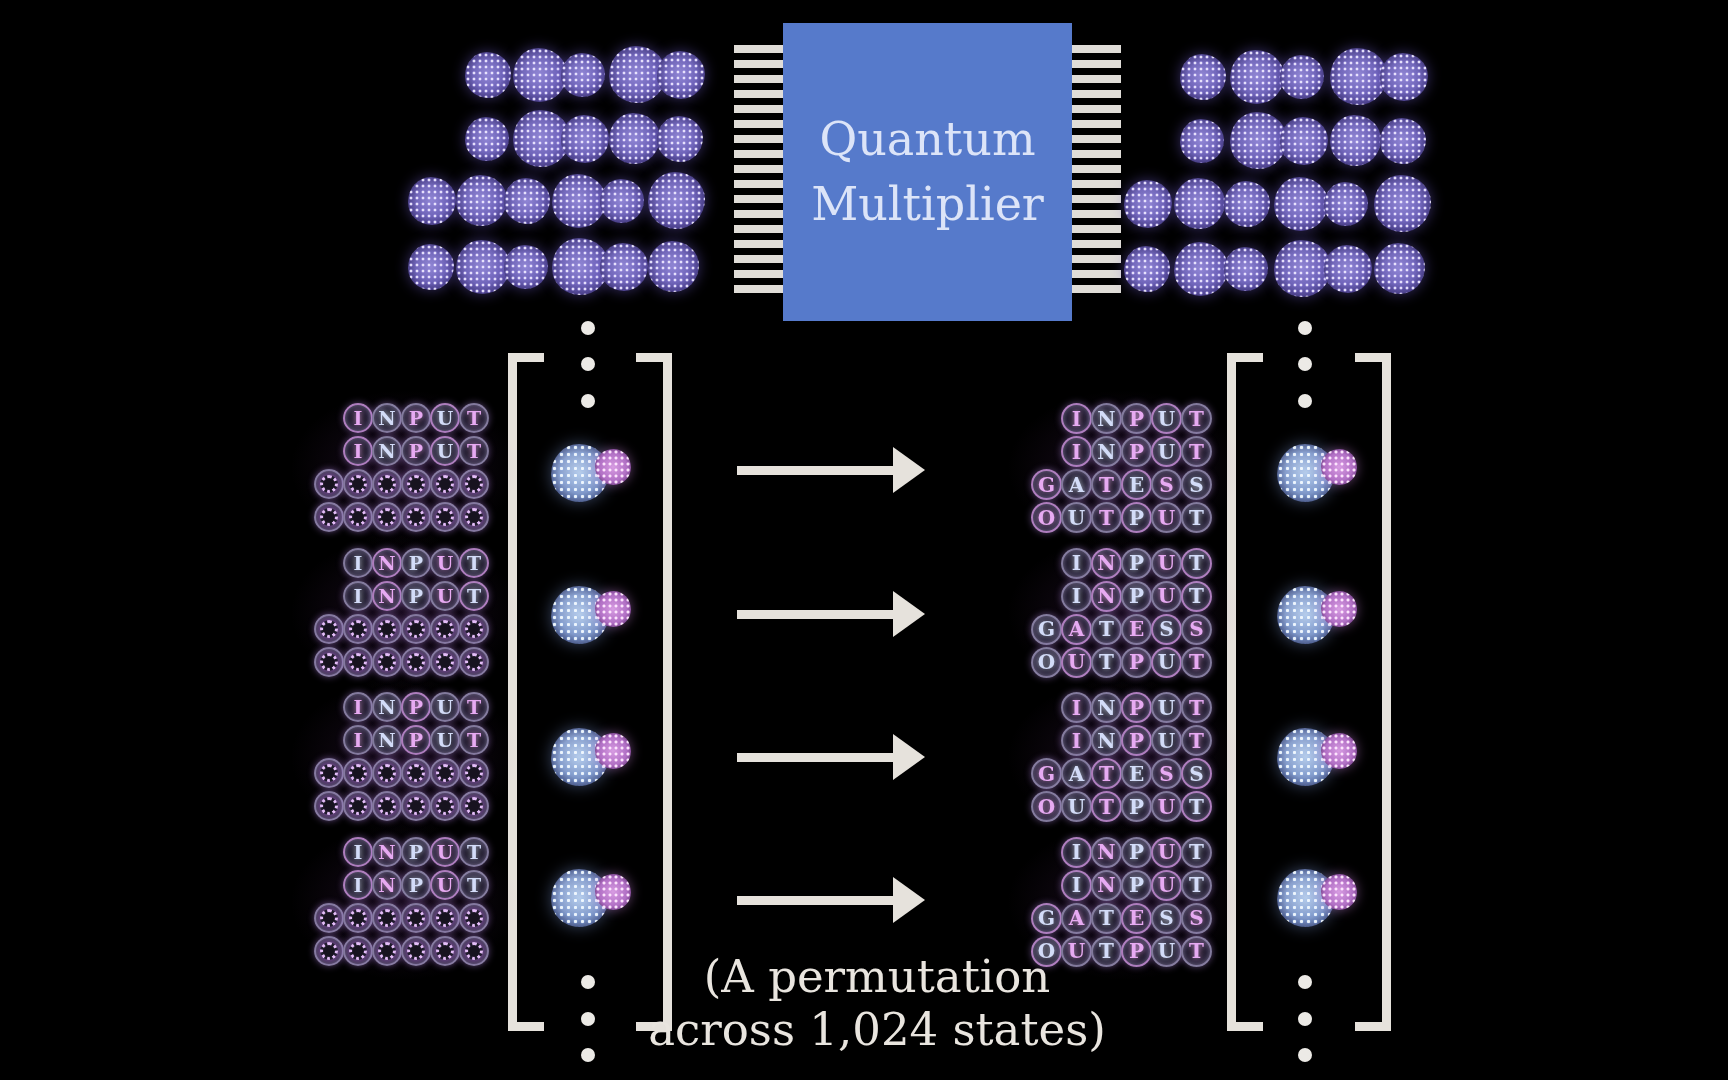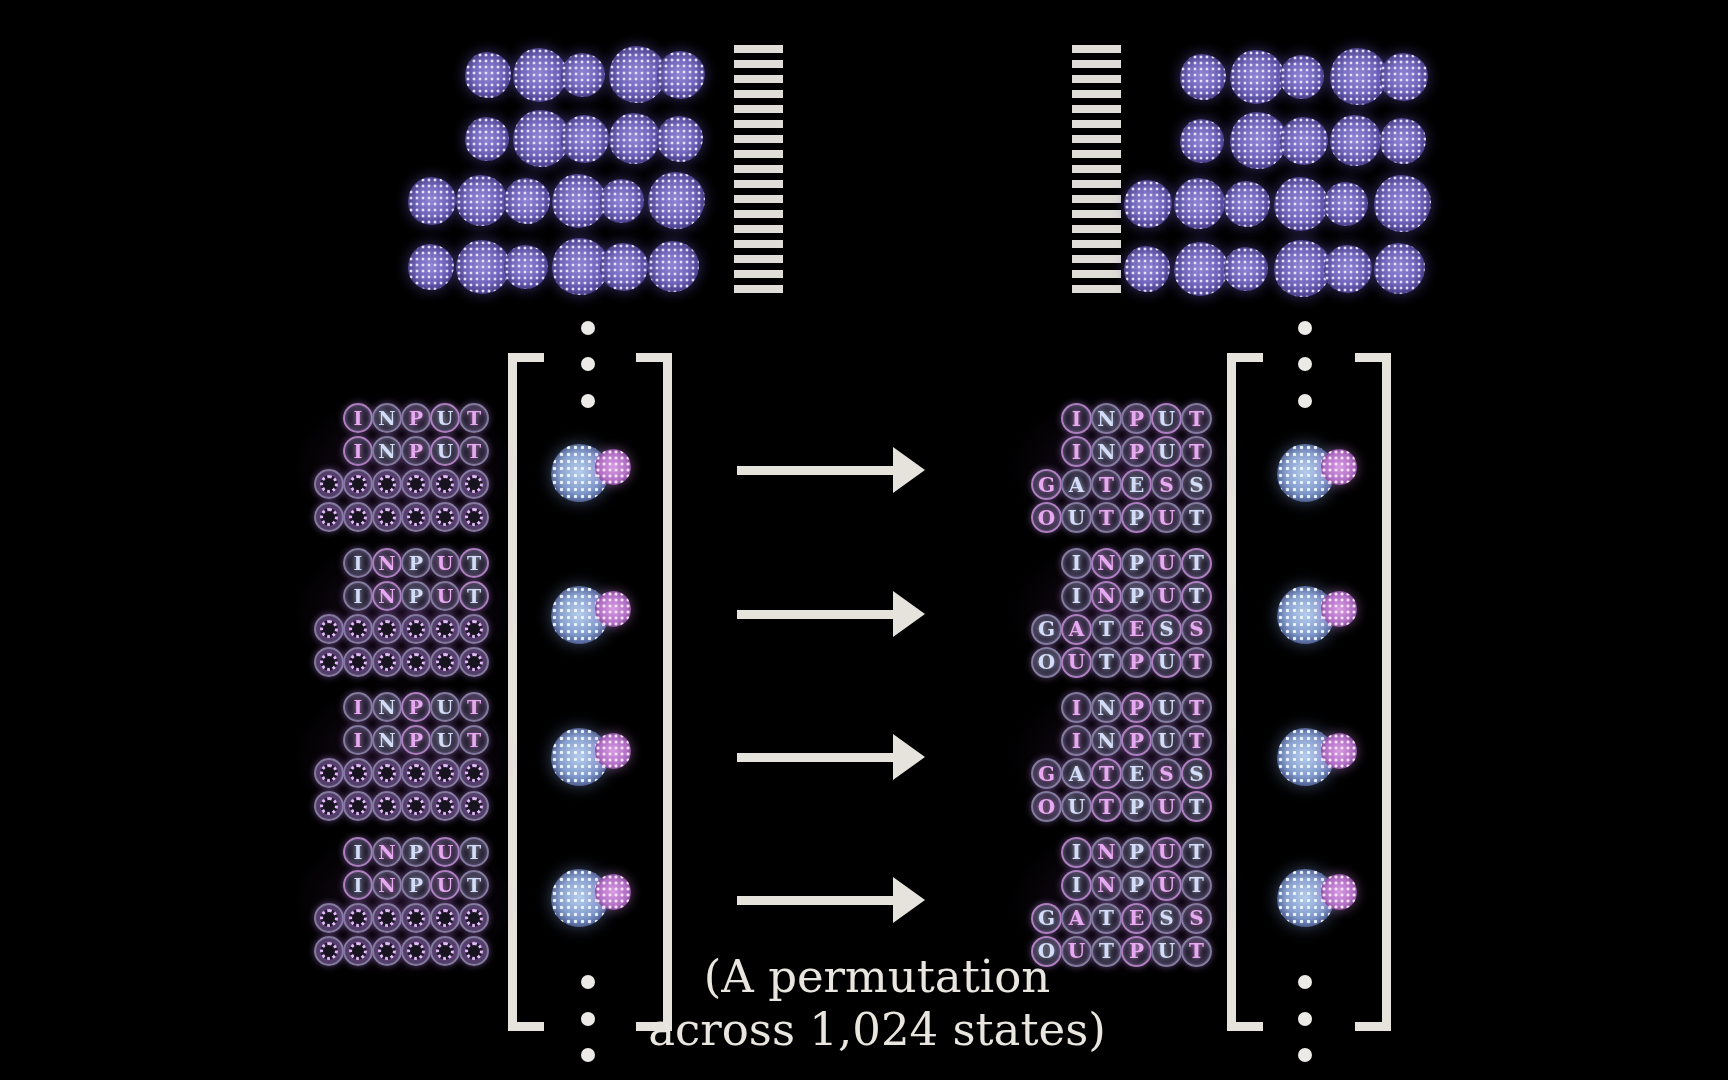--- a/index.html
+++ b/index.html
@@ -72,20 +72,24 @@
     color:#e9e5df;font-size:45px;line-height:1.18;}
 </style>
 </head>
 <body>
 
 <div class="stage">
 
   <div class="pin-strip pins-left abs"></div>
   <div class="pin-strip pins-right abs"></div>
 
+  <div class="chip">
+    <div>Quantum</div>
+    <div>Multiplier</div>
+  </div>
 
   <div class="brk brk-l abs" style="left:508px;"></div>
   <div class="brk brk-r abs" style="left:636px;"></div>
   <div class="brk brk-l abs" style="left:1227px;"></div>
   <div class="brk brk-r abs" style="left:1355px;"></div>
 
   <div class="caption">
     <div>(A permutation</div>
     <div>across 1,024 states)</div>
   </div>

